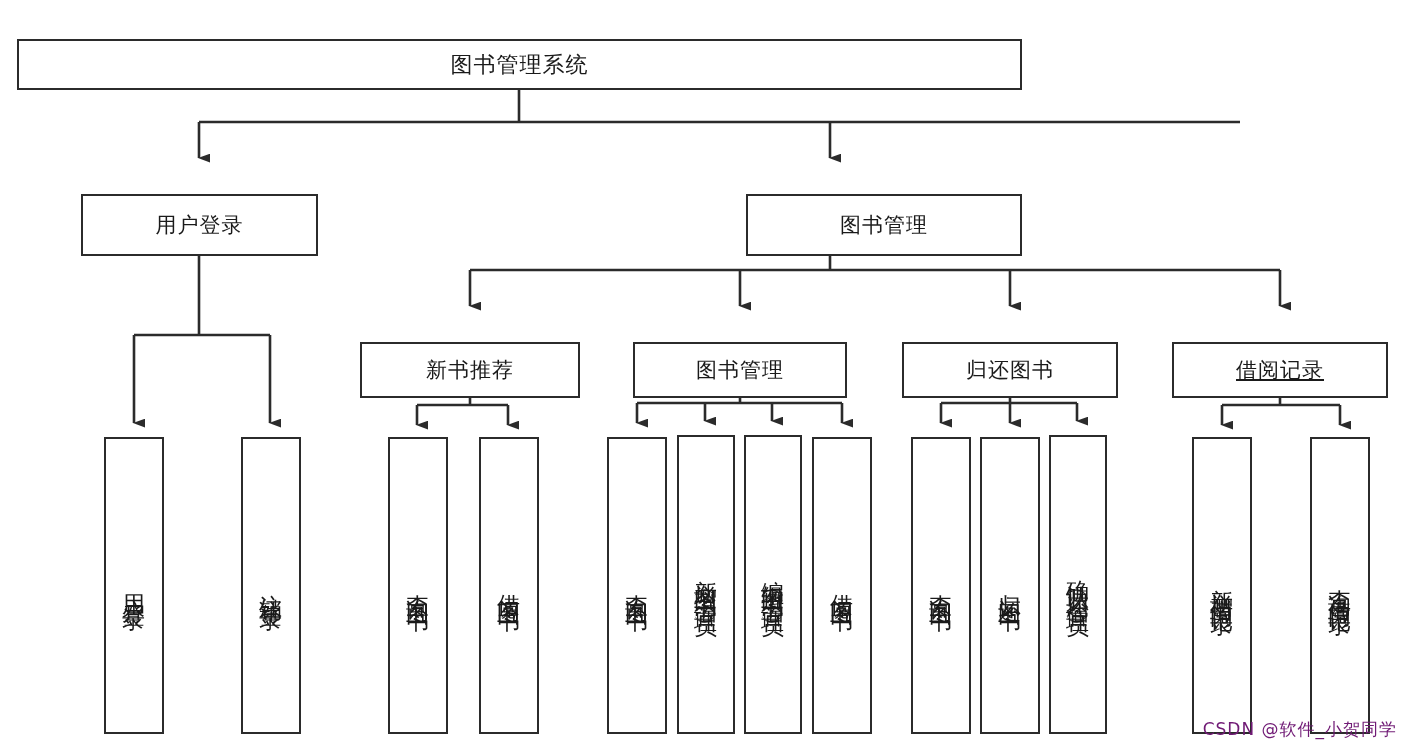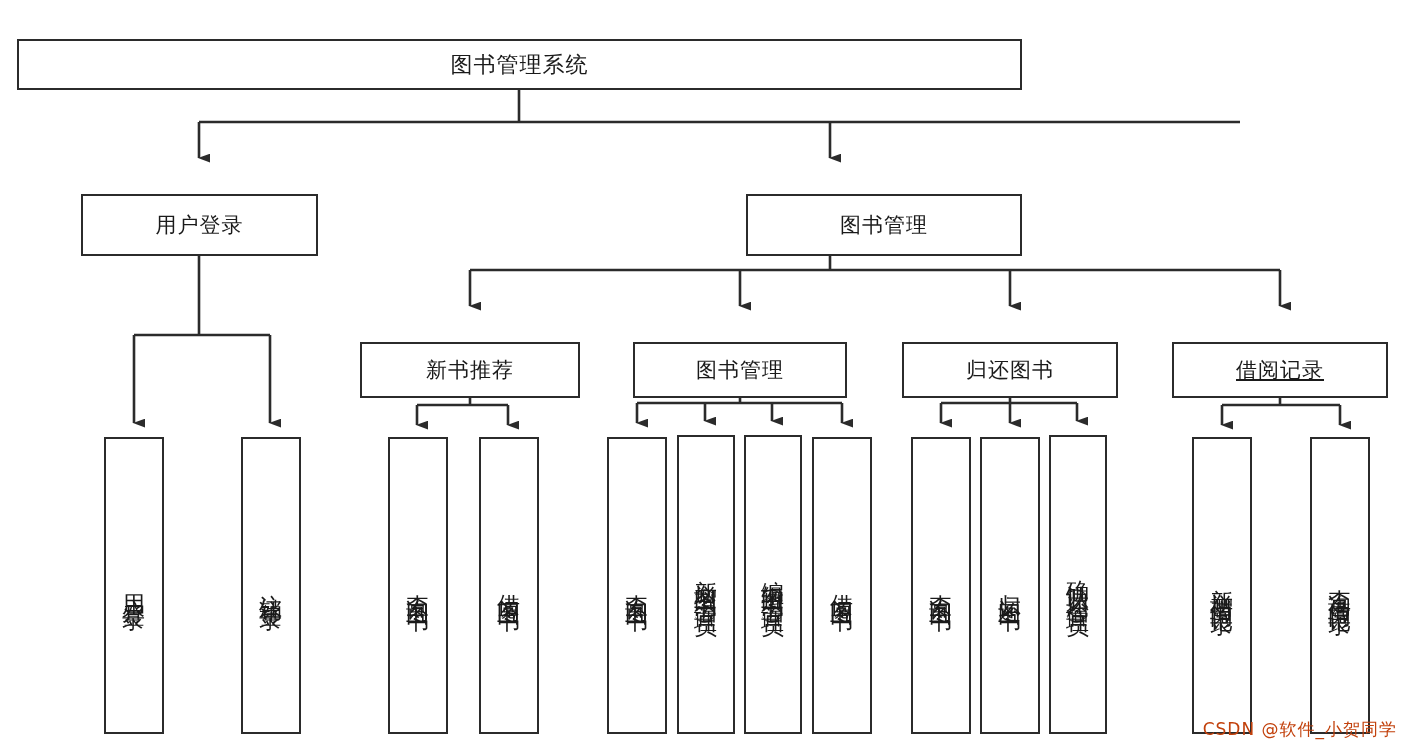--- a/index.html
+++ b/index.html
@@ -4,21 +4,21 @@
 <style>
   html,body{margin:0;padding:0;background:#ffffff;}
   body{font-family:"DejaVu Sans","Liberation Sans",sans-serif;}
   #canvas{position:relative;width:1405px;height:747px;background:#ffffff;overflow:hidden;}
   .node{position:absolute;box-sizing:border-box;background:#ffffff;border:2px solid #2b2b2b;display:flex;align-items:center;justify-content:center;color:#1a1a1a;}
   .node.h{font-size:21px;letter-spacing:1px;margin-top:24px;}
   .node.v{writing-mode:vertical-rl;text-orientation:upright;font-size:23px;letter-spacing:5px;padding-top:4px;padding-bottom:4px;align-items:center;justify-content:center;line-height:1.05;}
   .node.v span{writing-mode:vertical-rl;text-orientation:upright;white-space:nowrap;}
   .node.root{font-size:22px;}
   svg.wires{position:absolute;left:0;top:0;width:1405px;height:747px;pointer-events:none;}
-  .watermark{position:absolute;right:8px;bottom:6px;font-size:17px;color:#c2410c;letter-spacing:1px;white-space:nowrap;}
+  .watermark{position:absolute;right:8px;bottom:6px;font-size:17px;color:#701a75;letter-spacing:1px;white-space:nowrap;}
 </style>
 </head>
 <body>
 
 <div id="canvas">
 
   <svg class="wires" viewBox="0 0 1405 747">
     <defs>
       <marker id="arw" markerWidth="10" markerHeight="12" refX="4.5" refY="11" orient="auto" markerUnits="userSpaceOnUse">
         <path d="M0.2,0 L9,0 L4.6,12 Z" fill="#2b2b2b"></path>

